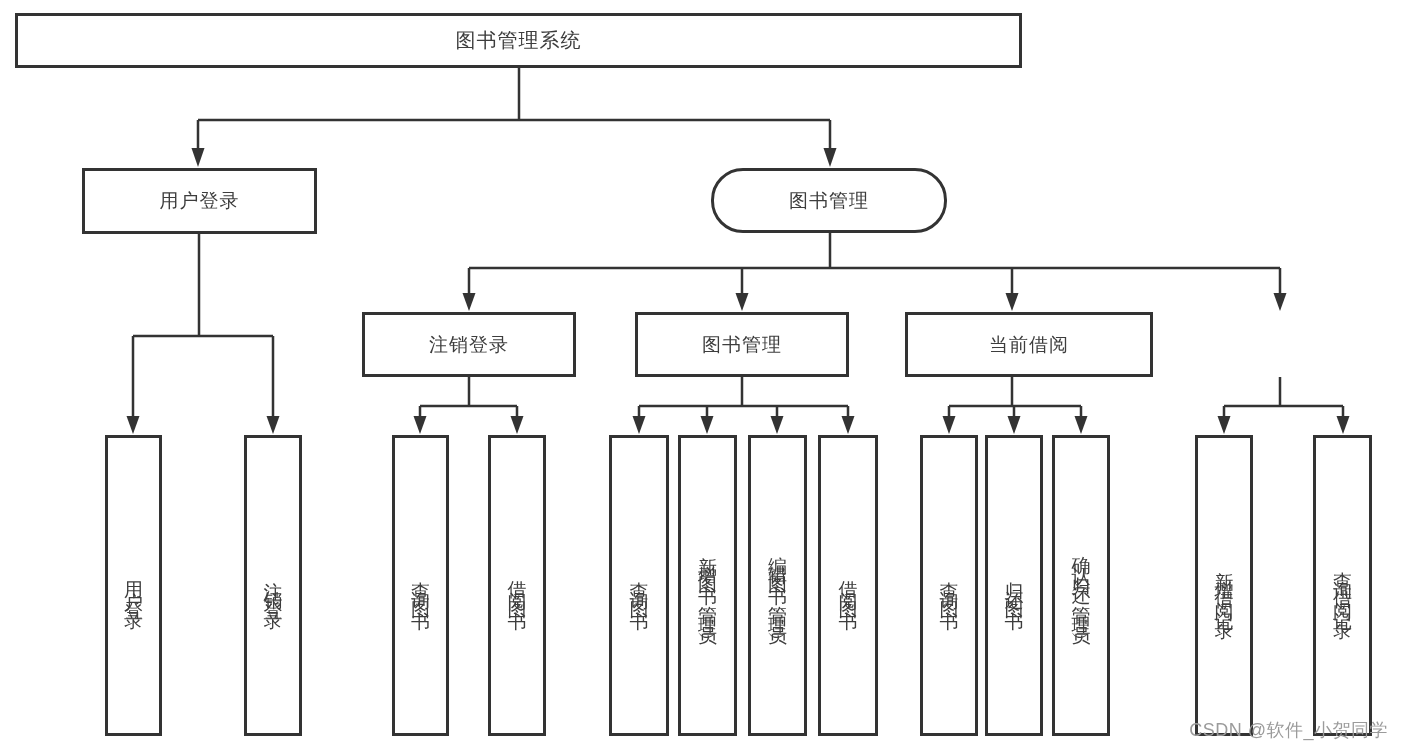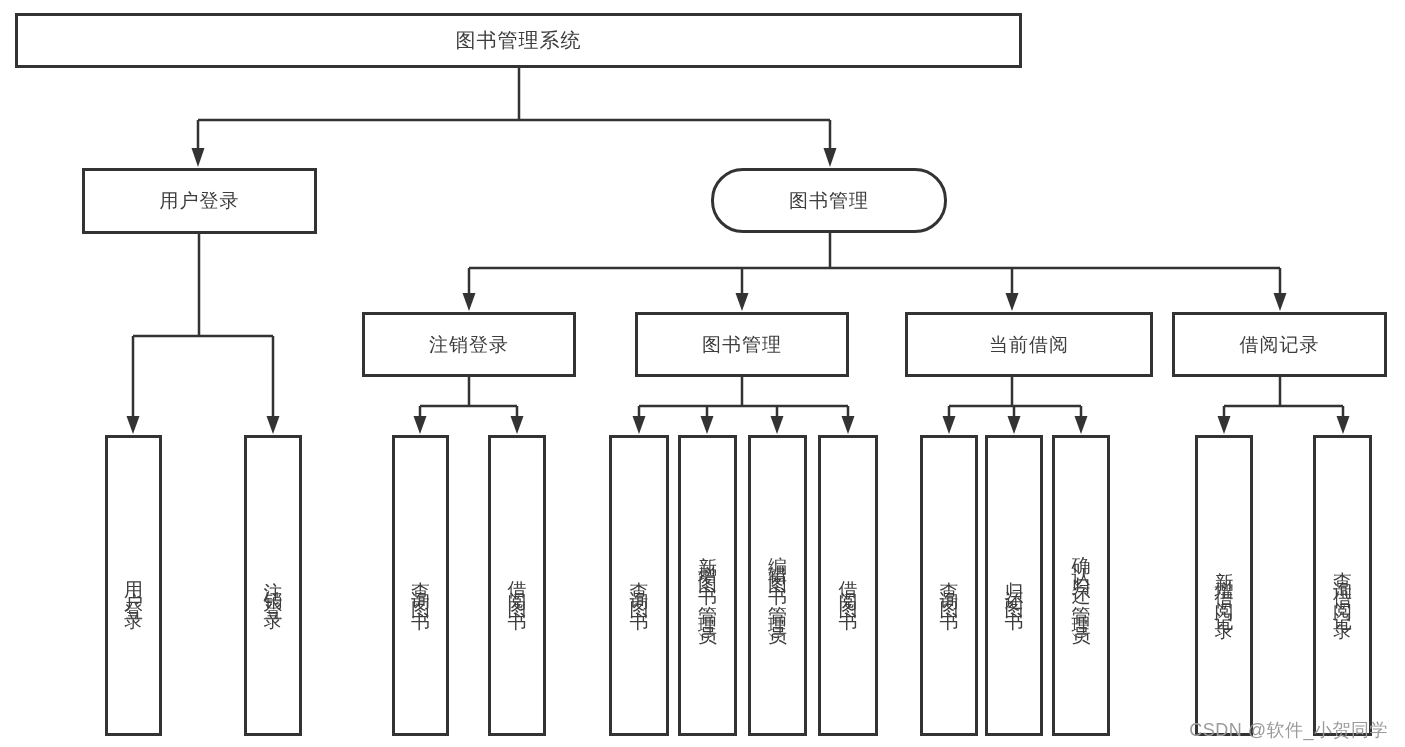--- a/index.html
+++ b/index.html
@@ -92,21 +92,20 @@
   </svg>
 
   <div class="box h root" style="left:15px; top:13px; width:1007px; height:55px;">图书管理系统</div>
 
   <div class="box h" style="left:82px; top:168px; width:235px; height:66px;">用户登录</div>
   <div class="box h" style="left:711px; top:168px; width:236px; height:65px;border-radius:32px;">图书管理</div>
 
   <div class="box h" style="left:362px; top:312px; width:214px; height:65px;">注销登录</div>
   <div class="box h" style="left:635px; top:312px; width:214px; height:65px;">图书管理</div>
   <div class="box h" style="left:905px; top:312px; width:248px; height:65px;">当前借阅</div>
-  <div class="box h" style="left:1172px; top:312px; width:215px; height:65px;">借阅记录</div>
 
   <div class="box v" style="left:105px; top:435px; width:57px; height:301px;">用户登录</div>
   <div class="box v" style="left:244px; top:435px; width:58px; height:301px;">注销登录</div>
 
   <div class="box v" style="left:392px; top:435px; width:57px; height:301px;">查询图书</div>
   <div class="box v" style="left:488px; top:435px; width:58px; height:301px;">借阅图书</div>
 
   <div class="box v" style="left:609px; top:435px; width:60px; height:301px;">查询图书</div>
   <div class="box v" style="left:678px; top:435px; width:59px; height:301px;">新增图书（管理员）</div>
   <div class="box v" style="left:748px; top:435px; width:59px; height:301px;">编辑图书（管理员）</div>

